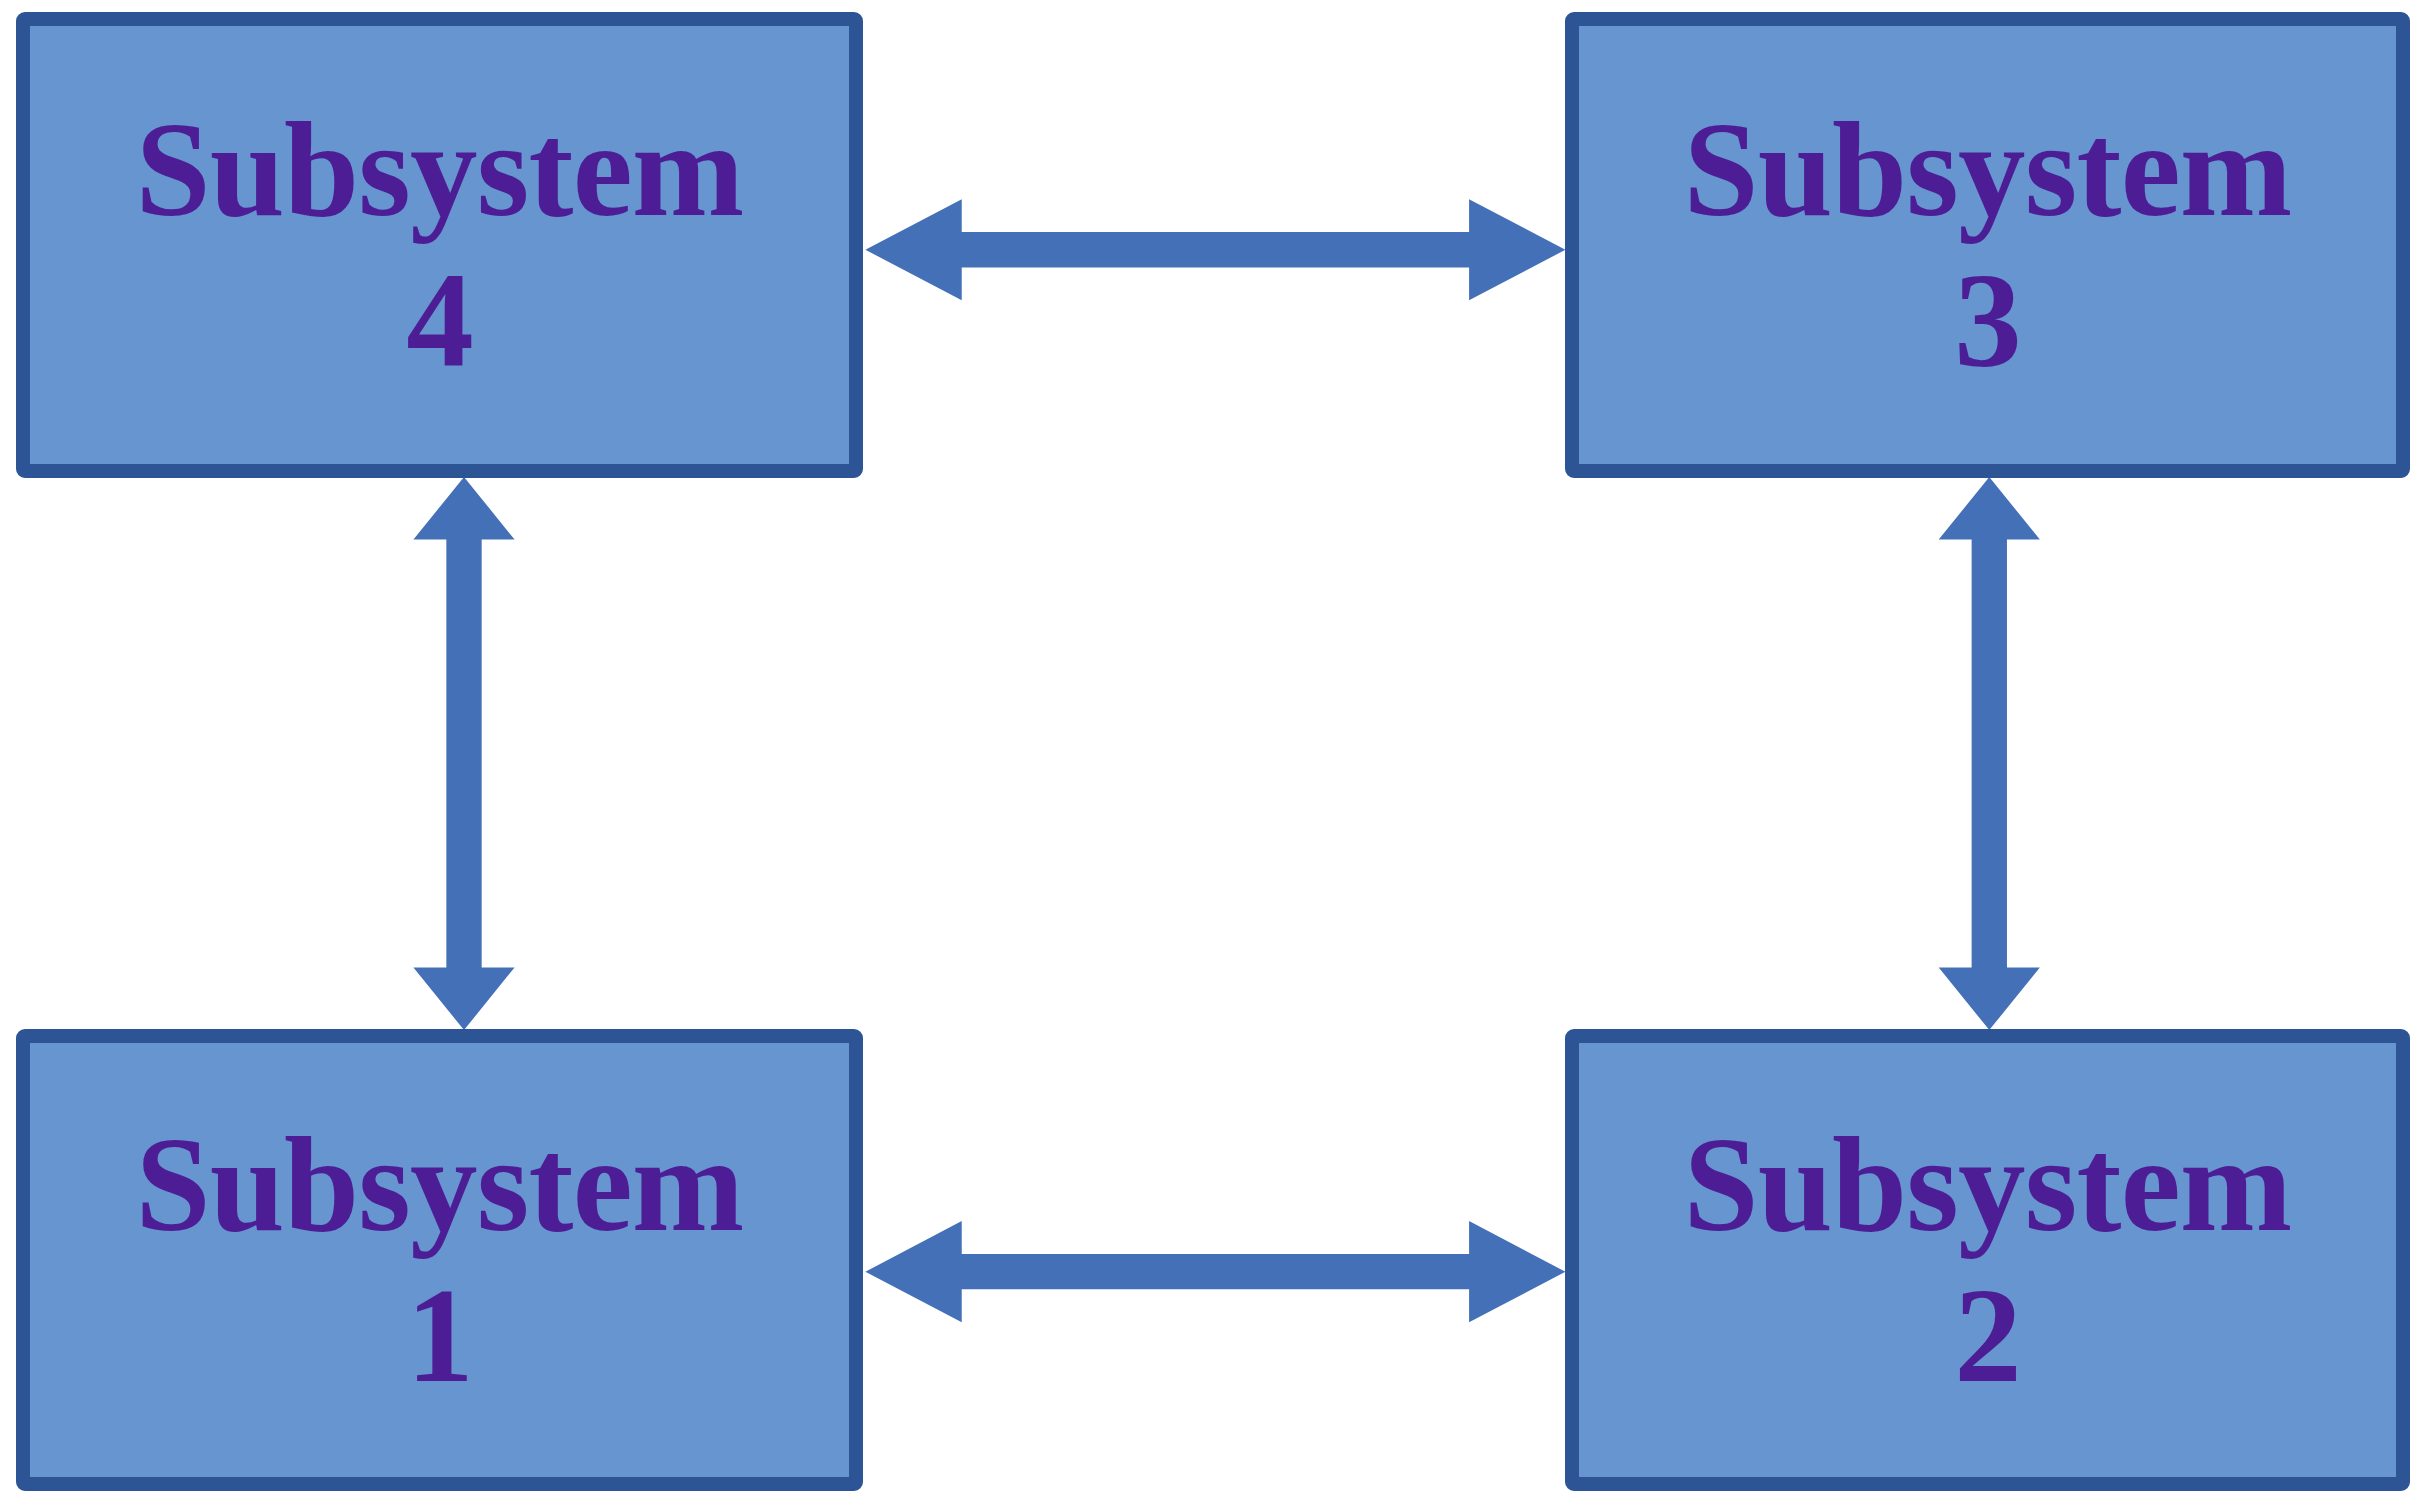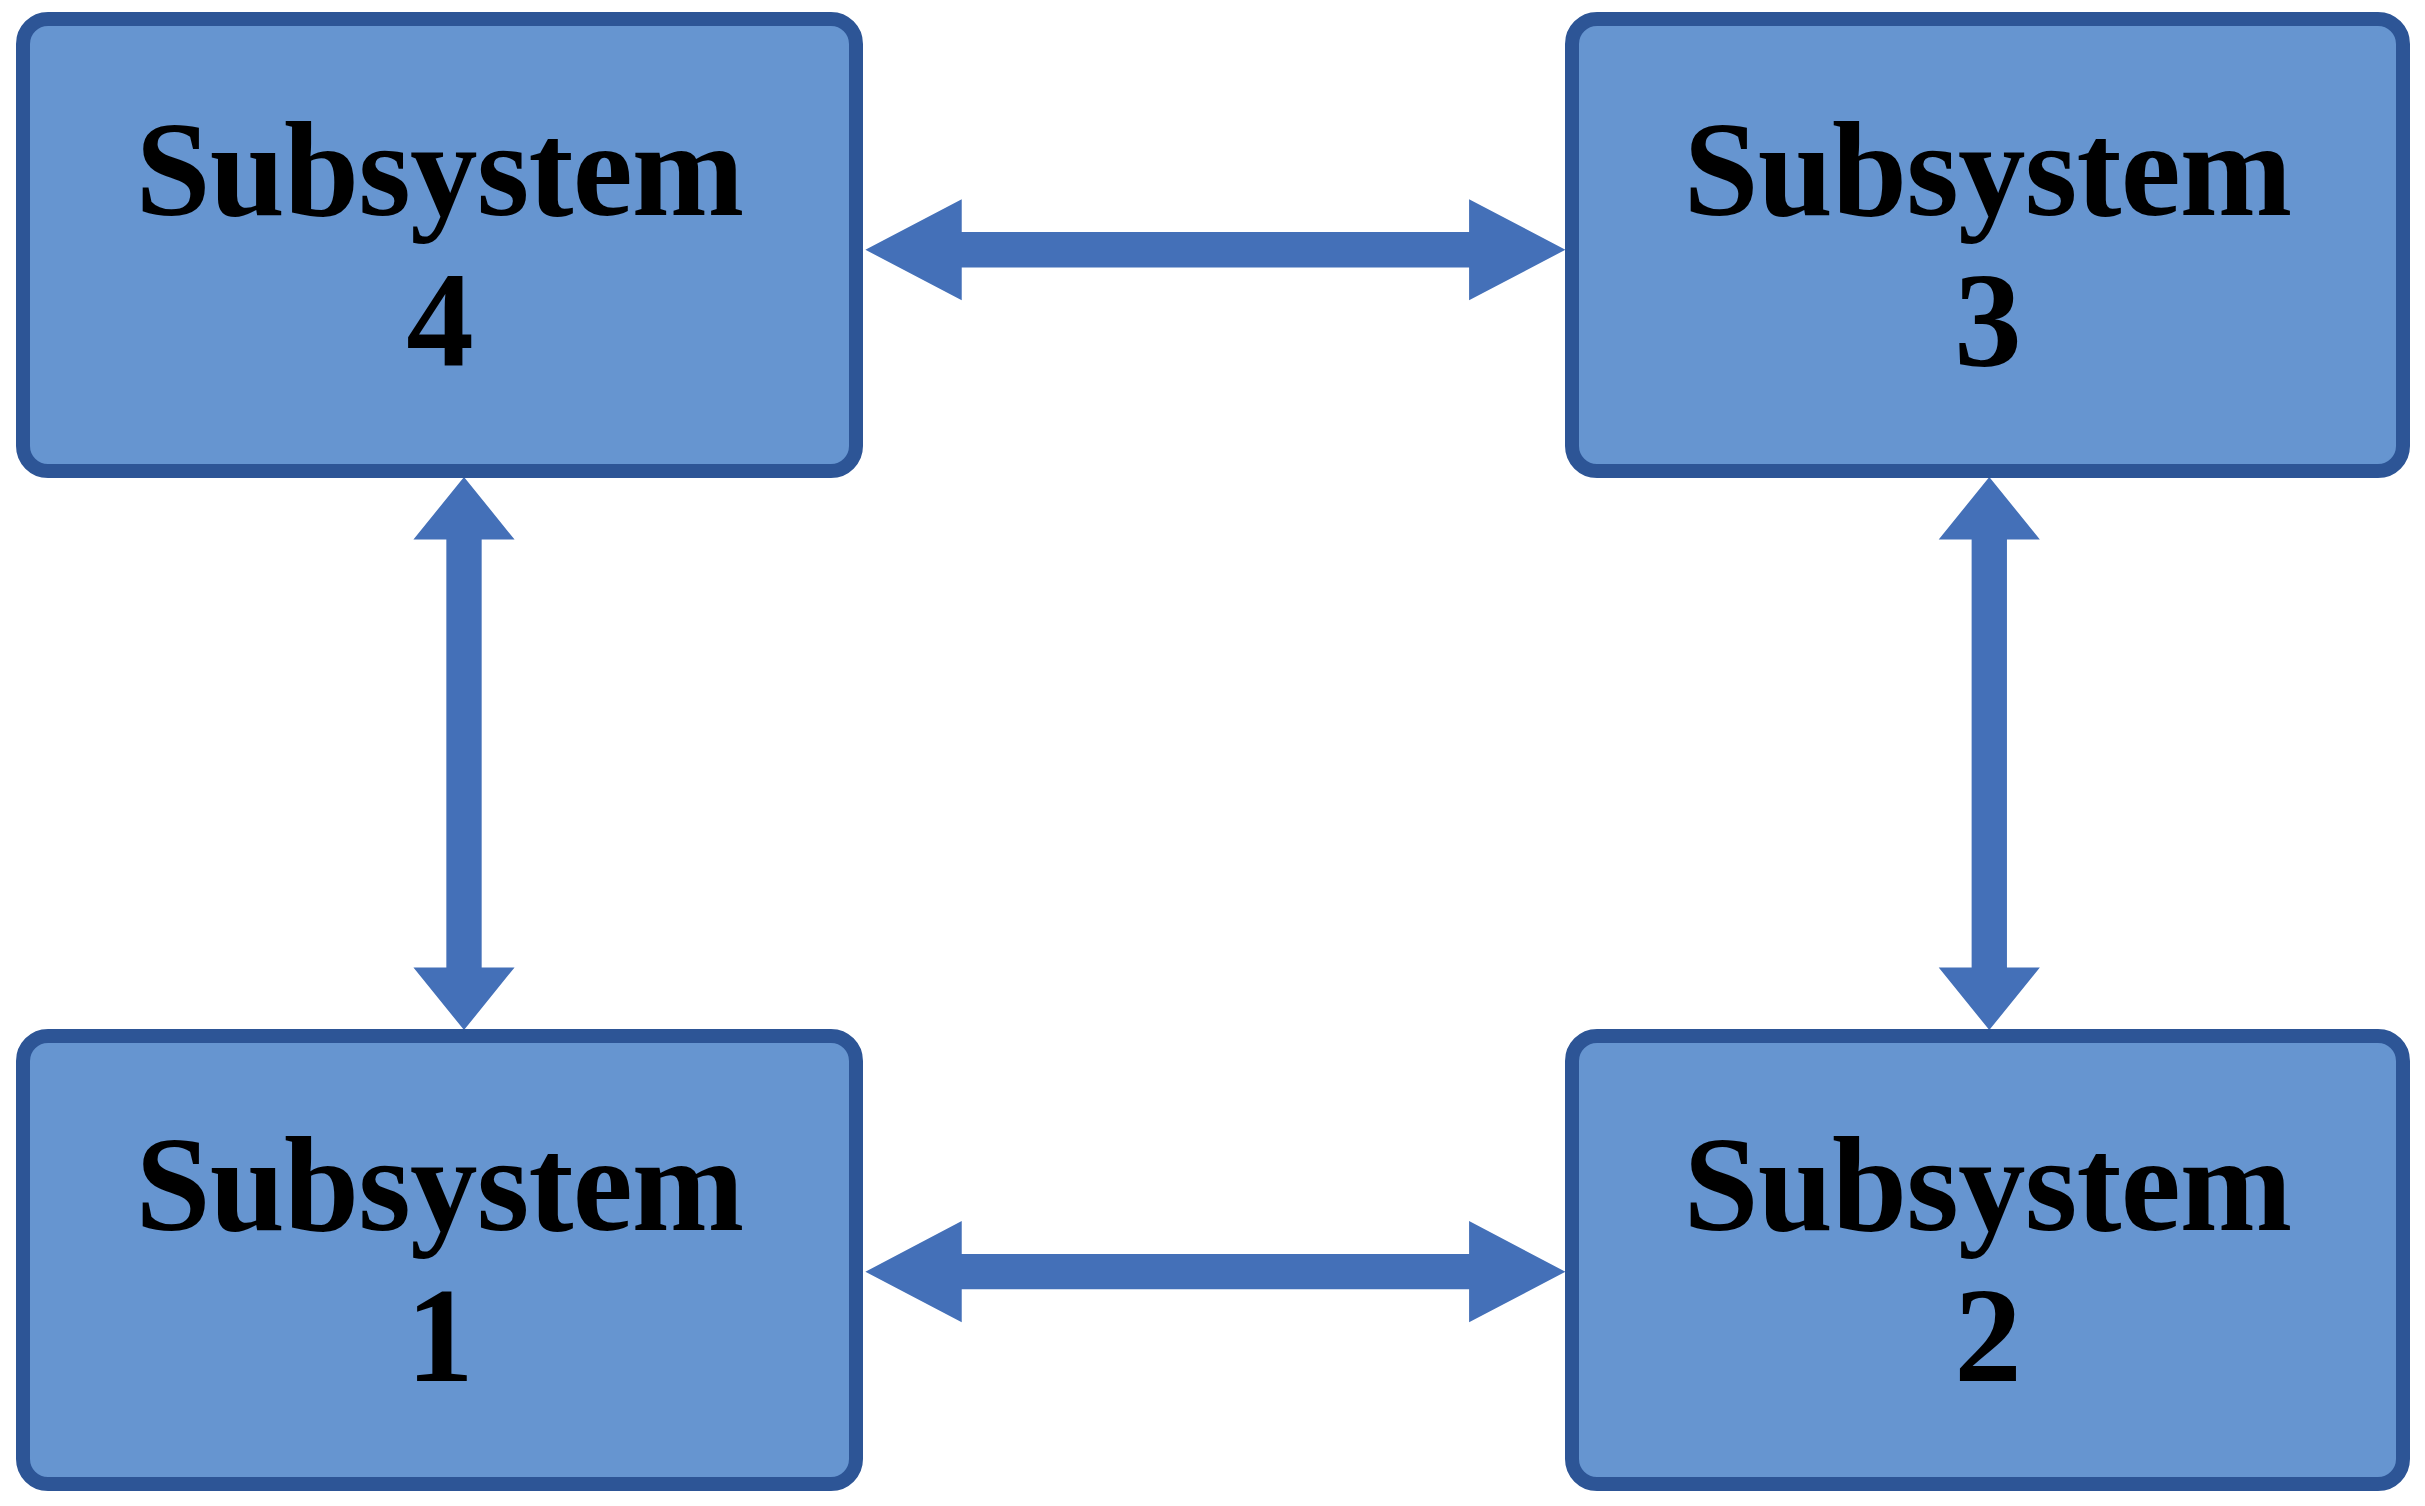--- a/index.html
+++ b/index.html
@@ -16,26 +16,26 @@
     width: 2426px;
     height: 1507px;
     background: #ffffff;
     overflow: hidden;
   }
   .node {
     position: absolute;
     box-sizing: border-box;
     background: #6695D0;
     border: 14.4px solid #2D5596;
-    border-radius: 32px;
+    border-radius: 9px;
     display: flex;
     flex-direction: column;
     align-items: center;
     justify-content: center;
-    color: #000000;
+    color: #4c1d95;
     font-family: "Liberation Serif", "DejaVu Serif", serif;
     font-weight: bold;
     font-size: 135px;
     line-height: 1.12;
     letter-spacing: -0.8px;
     text-align: center;
     user-select: none;
   }
   .node .line1, .node .line2 { display: block; }
 

